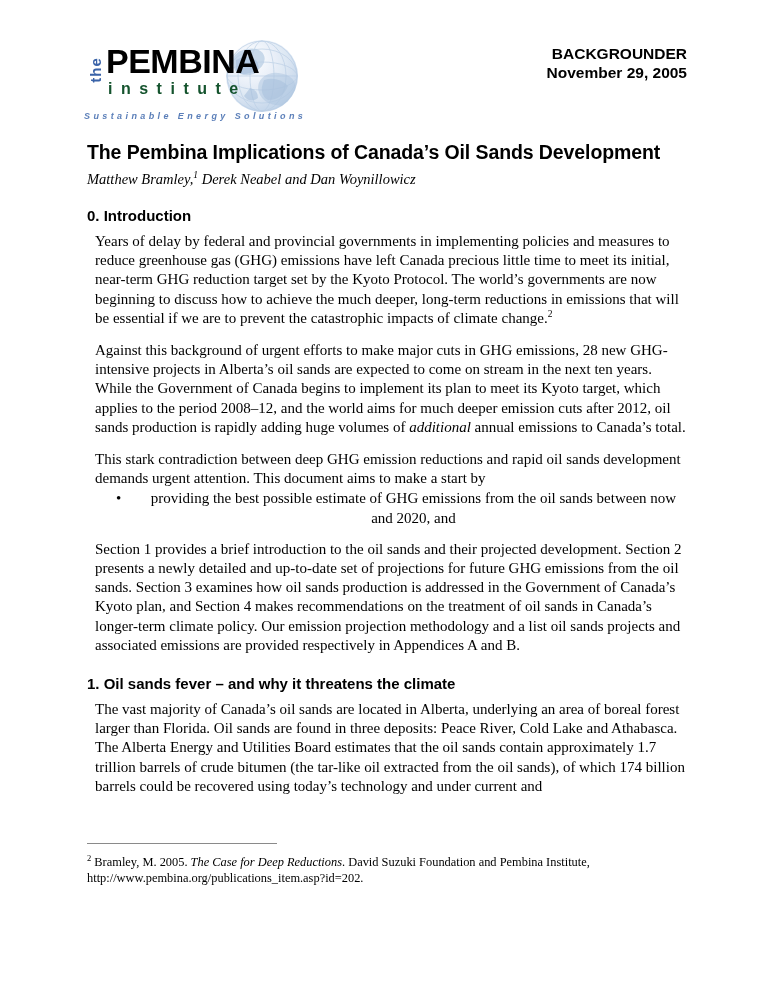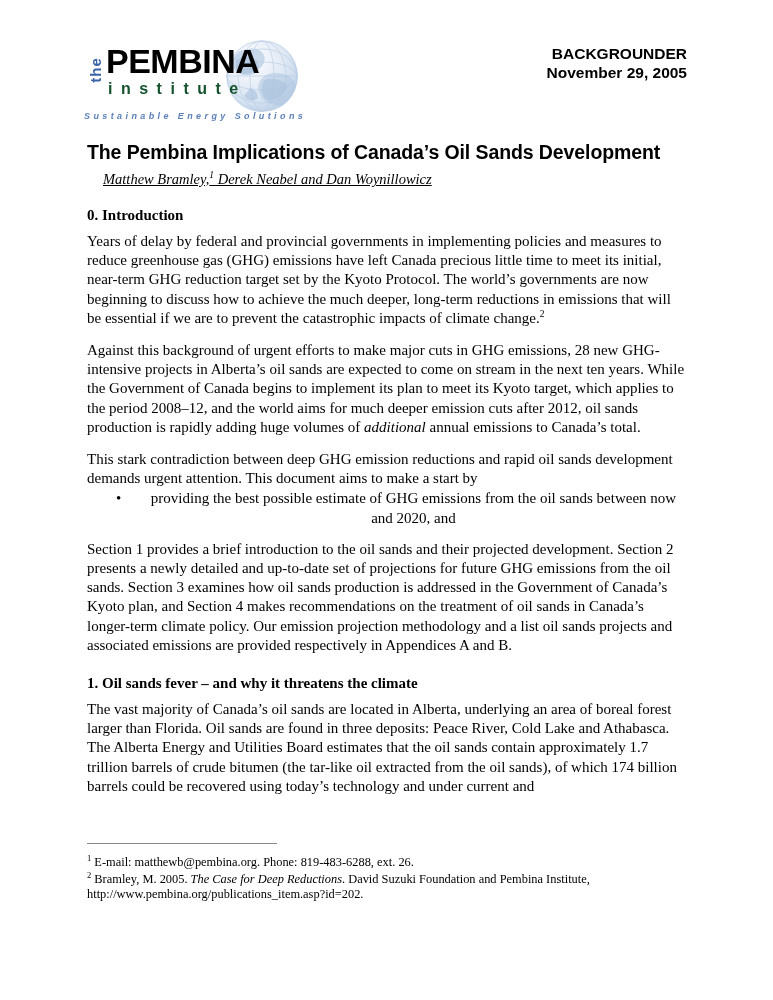--- a/index.html
+++ b/index.html
@@ -167,46 +167,45 @@
     line-height: 24px;
     margin: 0 0 6px 0;
     letter-spacing: -0.1px;
   }
 
   .byline {
     font-family: "Liberation Serif", serif;
     font-style: italic;
     font-size: 14.5px;
     line-height: 18px;
-    margin: 0 0 18px 16px;
-    text-decoration: underline;
+    margin: 0 0 18px 0;
   }
   .byline sup {
     font-size: 9.5px;
     vertical-align: super;
     line-height: 0;
     font-style: italic;
   }
 
   h2.section-heading {
-    font-family: Liberation Serif, serif;
+    font-family: Liberation Sans, sans-serif;
     font-weight: 700;
     font-size: 15px;
     line-height: 19px;
     margin: 0 0 7px 0;
   }
   h2.section-heading.spaced {
     margin-top: 19px;
   }
 
   p.body {
     font-family: "Liberation Serif", serif;
     font-size: 15px;
     line-height: 19.2px;
-    margin: 0 0 13px 0;
+    margin: 0 0 13px 8px;
     text-align: left;
   }
   p.body sup {
     font-size: 9.5px;
     vertical-align: super;
     line-height: 0;
   }
   p.body.tight {
     margin-bottom: 1px;
   }
@@ -318,17 +317,16 @@
     <p class="body">Section 1 provides a brief introduction to the oil sands and their projected development. Section 2 presents a newly detailed and up-to-date set of projections for future GHG emissions from the oil sands. Section 3 examines how oil sands production is addressed in the Government of Canada’s Kyoto plan, and Section 4 makes recommendations on the treatment of oil sands in Canada’s longer-term climate policy. Our emission projection methodology and a list oil sands projects and associated emissions are provided respectively in Appendices A and B.</p>
 
     <h2 class="section-heading spaced">1. Oil sands fever – and why it threatens the climate</h2>
 
     <p class="body">The vast majority of Canada’s oil sands are located in Alberta, underlying an area of boreal forest larger than Florida. Oil sands are found in three deposits: Peace River, Cold Lake and Athabasca. The Alberta Energy and Utilities Board estimates that the oil sands contain approximately 1.7 trillion barrels of crude bitumen (the tar-like oil extracted from the oil sands), of which 174 billion barrels could be recovered using today’s technology and under current and</p>
 
   </div>
 
   <div class="footnotes">
     <div class="footnote-rule"></div>
-    <p class="footnote"><sup>1</sup> <span>E-mail: matthewb@pembina.org. Phone: 819-483-6288, ext. 26.</span></p>
     <p class="footnote"><sup>2</sup> <span>Bramley, M. 2005. </span><em>The Case for Deep Reductions</em><span>. David Suzuki Foundation and Pembina Institute, http://www.pembina.org/publications_item.asp?id=202.</span></p>
   </div>
 
 </div>
 
 </body></html>

